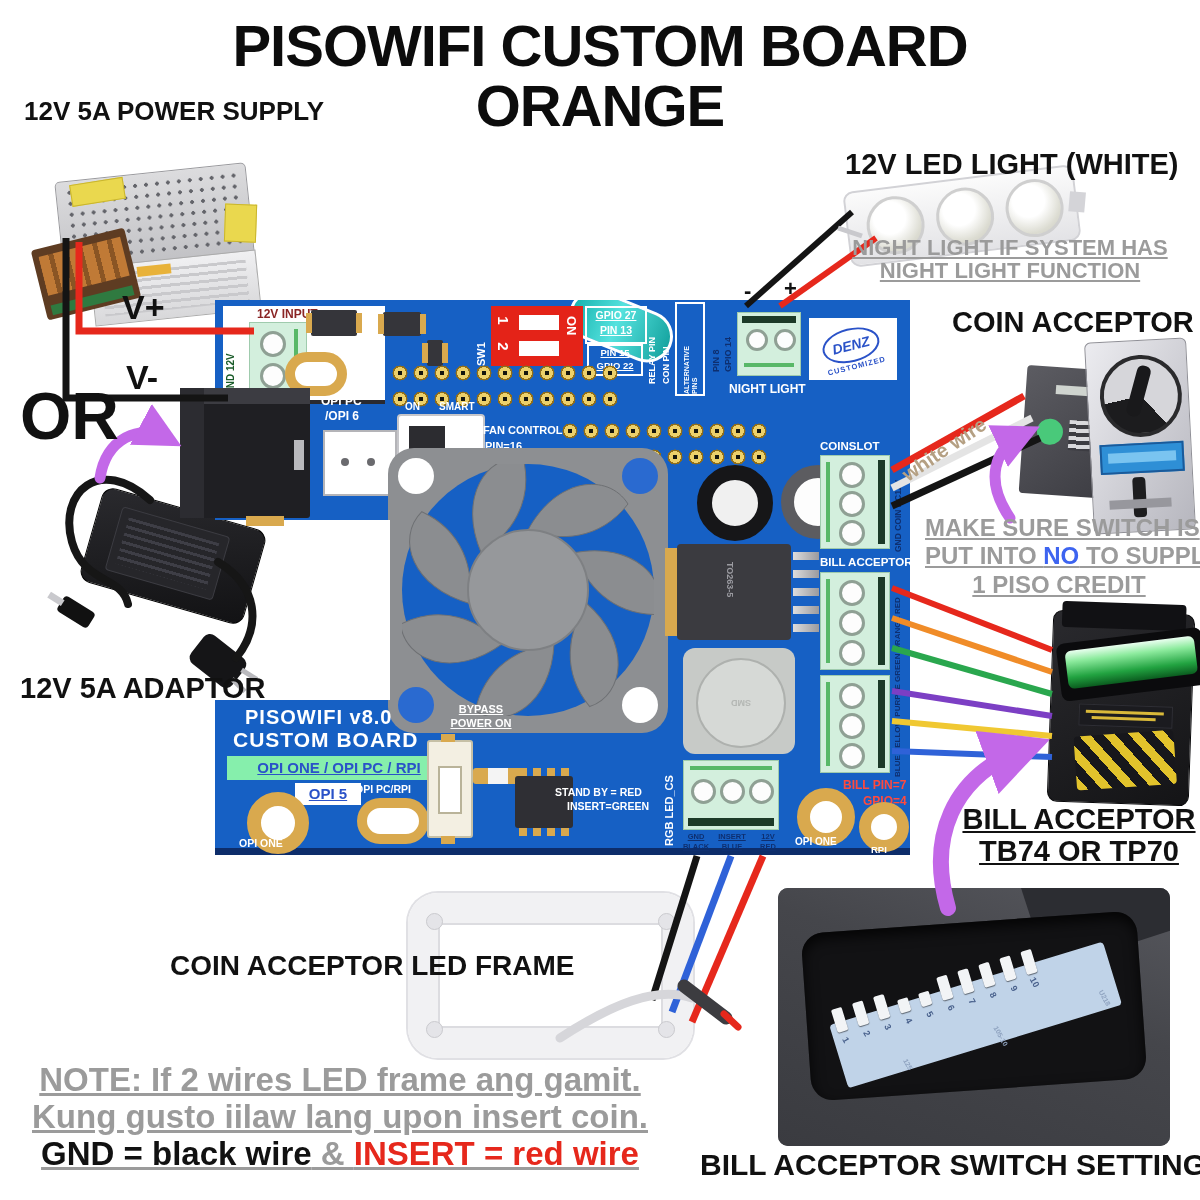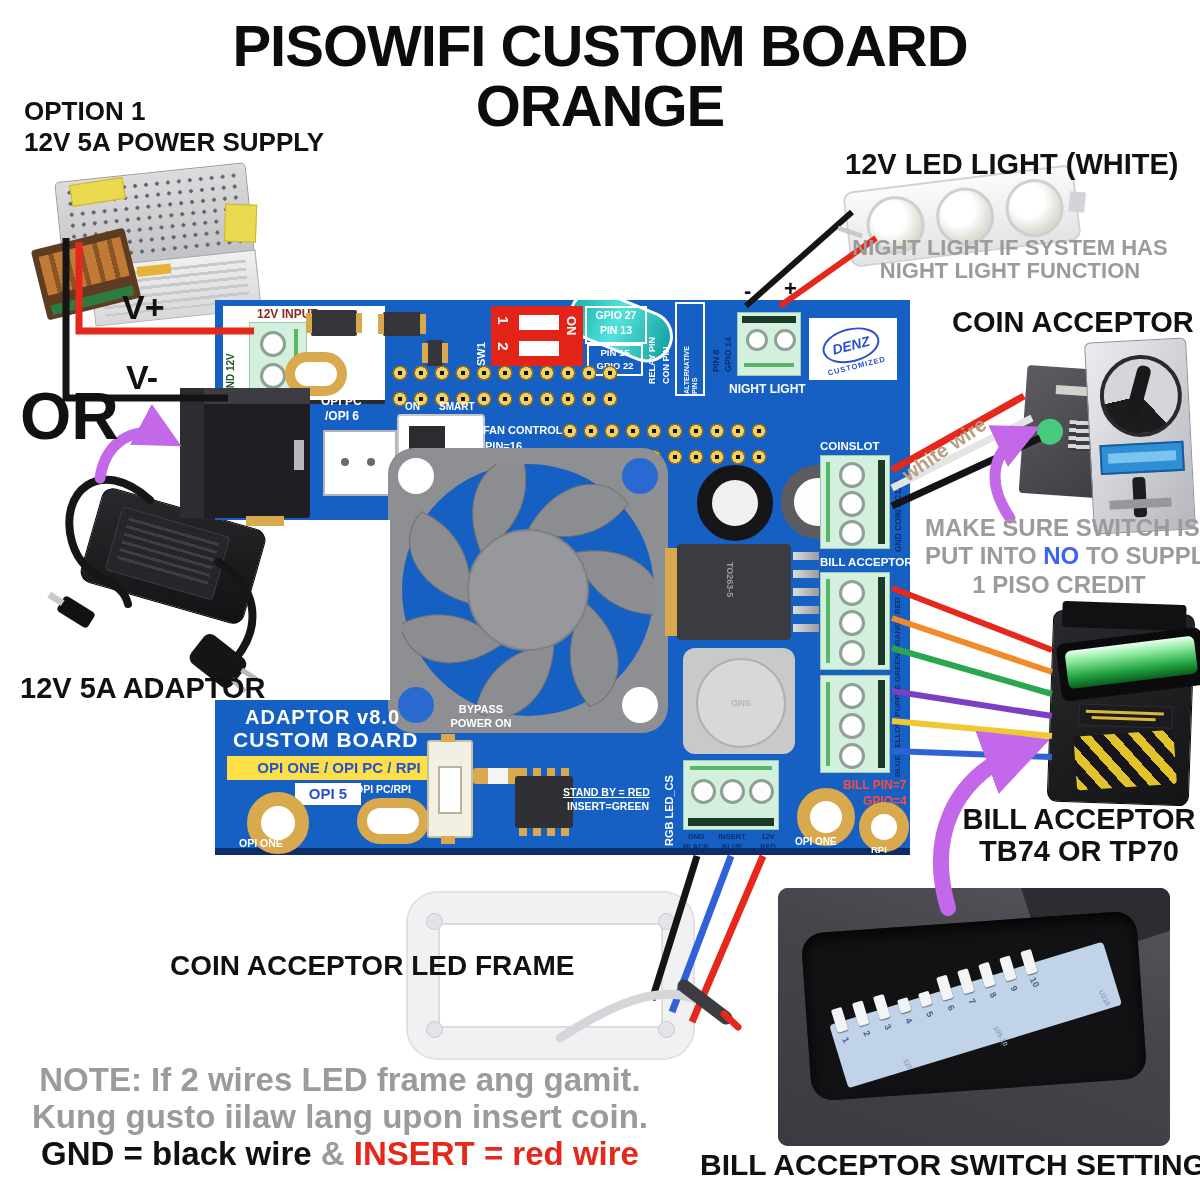--- a/index.html
+++ b/index.html
@@ -3,21 +3,21 @@
 <meta charset="utf-8">
 <style>
   html,body{margin:0;padding:0;background:#fff;}
   .canvas{position:relative;width:1200px;height:1200px;background:#fff;overflow:hidden;
           font-family:"Liberation Sans",sans-serif;color:#111;}
   .abs{position:absolute;}
   .t{position:absolute;font-weight:bold;color:#111;white-space:nowrap;}
   .gray{color:var(--note_gray);}
   .vtx{writing-mode:vertical-rl;transform:rotate(180deg);} 
   .vtd{writing-mode:vertical-rl;} 
-  .ctr{text-align:center;}
+  .ctr{text-align:center;text-decoration:underline;}
   
   .h-title{left:0;right:0;top:16px;text-align:center;font-size:58px;font-weight:bold;
            letter-spacing:-1px;line-height:1.04;color:#0c0c0c;z-index:6;}
   
   .board{left:215px;top:300px;width:695px;height:555px;background:var(--board_blue);z-index:3;
          clip-path:polygon(0 0,695px 0,695px 555px,0 555px,0 400px,175px 400px,175px 220px,0 220px);
          filter:drop-shadow(0 0 2px rgba(0,0,0,.28));}
   .board .silk{position:absolute;color:var(--silk_white);font-weight:bold;white-space:nowrap;}
   .board .navy{color:var(--silk_navy);}
   .pins{position:absolute;background-image:radial-gradient(circle at 10px 9px,#15150e 2.2px,#ecd06a 2.3px 5.8px,#8d6d1d 5.9px 7.4px,transparent 7.6px);background-size:21px 18px;height:18px;}
@@ -35,21 +35,20 @@
 <body>
 
 <div class="canvas">
 
   <div class="t h-title">
     <div>PISOWIFI CUSTOM BOARD</div>
     <div>ORANGE</div>
   </div>
 
   <div class="t" style="left:24px;top:96px;font-size:26px;z-index:6;">
-    <div>OPTION 1</div>
     <div>12V 5A POWER SUPPLY</div>
   </div>
 
   <div class="abs" style="left:30px;top:160px;width:230px;height:180px;z-index:2;">
     <div class="abs" style="left:30px;top:12px;width:190px;height:118px;transform:rotate(-6deg);background:linear-gradient(180deg,#dcdcde,#b9b9bd);border-radius:5px;border:1px solid #9a9a9e;">
       <div class="abs" style="left:8px;top:6px;right:8px;height:78px;background-image:radial-gradient(circle at 5px 5px,#63646a 1.6px,transparent 2.1px);background-size:11px 11px;"></div>
       <div class="abs" style="left:14px;top:2px;width:52px;height:20px;background:#ead84e;transform:rotate(-3deg);border:1px solid #c9b52e;"></div>
       <div class="abs" style="right:-6px;top:40px;width:30px;height:36px;background:#ead84e;transform:rotate(8deg);border:1px solid #c9b52e;"></div>
     </div>
     <div class="abs" style="left:62px;top:98px;width:165px;height:58px;transform:rotate(-6deg);background:linear-gradient(180deg,#f0f0f2,#d8d8da);border:1px solid #aaa;">
@@ -357,23 +356,23 @@
       <div class="abs" style="left:5px;top:6px;width:4px;bottom:6px;background:#58b868;"></div>
       <div class="abs" style="right:4px;top:4px;width:7px;bottom:4px;background:#1c3a28;"></div>
       <div class="thole" style="left:18px;top:7px;width:26px;height:26px;"></div>
       <div class="thole" style="left:18px;top:37px;width:26px;height:26px;"></div>
       <div class="thole" style="left:18px;top:67px;width:26px;height:26px;"></div>
     </div>
     <div class="t vtx navy" style="left:678px;top:262px;height:215px;font-size:8px;">BLUE   YELLOW  PURPLE  GREEN  ORANGE  RED</div>
     <div class="t" style="left:628px;top:478px;font-size:12px;color:var(--bill_pin_red);">BILL PIN=7</div>
     <div class="t" style="left:648px;top:494px;font-size:12px;color:var(--bill_pin_red);">GPIO=4</div>
 
-    <div class="t silk" style="left:30px;top:406px;font-size:20px;letter-spacing:1px;">ADAPTOR  v8.0</div>
+    <div class="t silk" style="left:30px;top:406px;font-size:20px;letter-spacing:1px;">PISOWIFI  v8.0</div>
     <div class="t silk" style="left:18px;top:428px;font-size:21px;letter-spacing:1px;">CUSTOM BOARD</div>
-    <div class="abs ctr" style="left:12px;top:456px;width:224px;height:24px;background:#fde047;font-weight:bold;font-size:15px;color:var(--logo_blue);line-height:24px;">OPI ONE / OPI PC / RPI</div>
+    <div class="abs ctr" style="left:12px;top:456px;width:224px;height:24px;background:#86efac;font-weight:bold;font-size:15px;color:var(--logo_blue);line-height:24px;">OPI ONE / OPI PC / RPI</div>
     <div class="abs ctr" style="left:80px;top:483px;width:66px;height:22px;background:#fff;font-weight:bold;font-size:15px;color:var(--logo_blue);line-height:22px;">OPI 5</div>
     <div class="hole" style="left:32px;top:492px;width:62px;height:62px;border-width:14px;"></div>
     <div class="t silk" style="left:24px;top:537px;font-size:10.5px;">OPI ONE</div>
     <div class="abs" style="left:142px;top:498px;width:72px;height:46px;box-sizing:border-box;border:10px solid var(--gold);border-radius:24px;background:#fff;"></div>
     <div class="t silk" style="left:140px;top:483px;font-size:10.5px;">OPI PC/RPI</div>
 
     <div class="t silk ctr" style="left:224px;top:402px;width:84px;font-size:11px;line-height:1.3;">
       <div>BYPASS</div>
       <div>POWER ON</div>
     </div>
@@ -382,21 +381,21 @@
       <div class="abs" style="left:12px;top:-8px;width:14px;height:8px;background:var(--gold);"></div>
       <div class="abs" style="left:12px;bottom:-8px;width:14px;height:8px;background:var(--gold);"></div>
     </div>
     <div class="abs" style="left:258px;top:468px;width:50px;height:16px;background:linear-gradient(90deg,var(--gold) 0 30%,#f4f4f4 30% 70%,var(--gold) 70%);border-radius:3px;"></div>
 
     <div class="abs" style="left:300px;top:476px;width:58px;height:52px;background:#2f2f34;border-radius:3px;">
       <div class="abs" style="left:4px;top:-8px;width:8px;height:8px;background:var(--gold);box-shadow:14px 0 var(--gold),28px 0 var(--gold),42px 0 var(--gold);"></div>
       <div class="abs" style="left:4px;bottom:-8px;width:8px;height:8px;background:var(--gold);box-shadow:14px 0 var(--gold),28px 0 var(--gold),42px 0 var(--gold);"></div>
     </div>
 
-    <div class="t silk" style="left:348px;top:486px;font-size:10.5px;text-decoration:underline;">STAND BY = RED</div>
+    <div class="t silk" style="left:340px;top:486px;font-size:10.5px;">STAND BY = RED</div>
     <div class="t silk" style="left:352px;top:500px;font-size:10.5px;">INSERT=GREEN</div>
 
     <div class="t vtx silk" style="left:448px;top:450px;height:96px;font-size:11px;">RGB LED_CS</div>
     <div class="term" style="left:468px;top:460px;width:96px;height:70px;">
       <div class="abs" style="left:6px;top:5px;right:6px;height:4px;background:#58b868;"></div>
       <div class="abs" style="left:4px;bottom:3px;right:4px;height:8px;background:#1c3a28;"></div>
       <div class="thole" style="left:7px;top:18px;width:25px;height:25px;"></div>
       <div class="thole" style="left:36px;top:18px;width:25px;height:25px;"></div>
       <div class="thole" style="left:65px;top:18px;width:25px;height:25px;"></div>
     </div>

